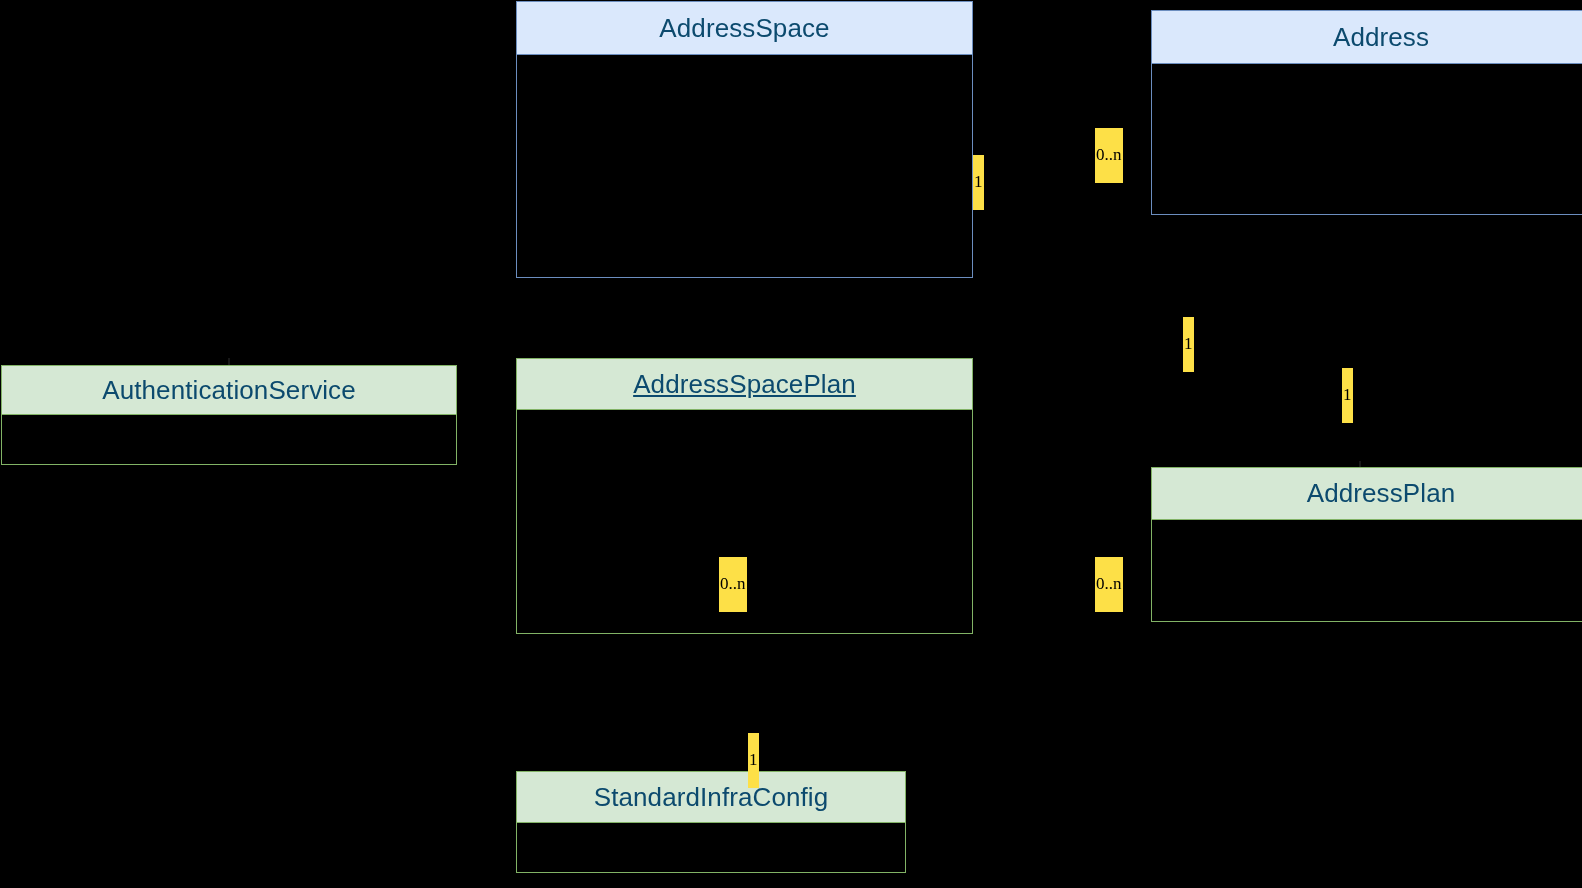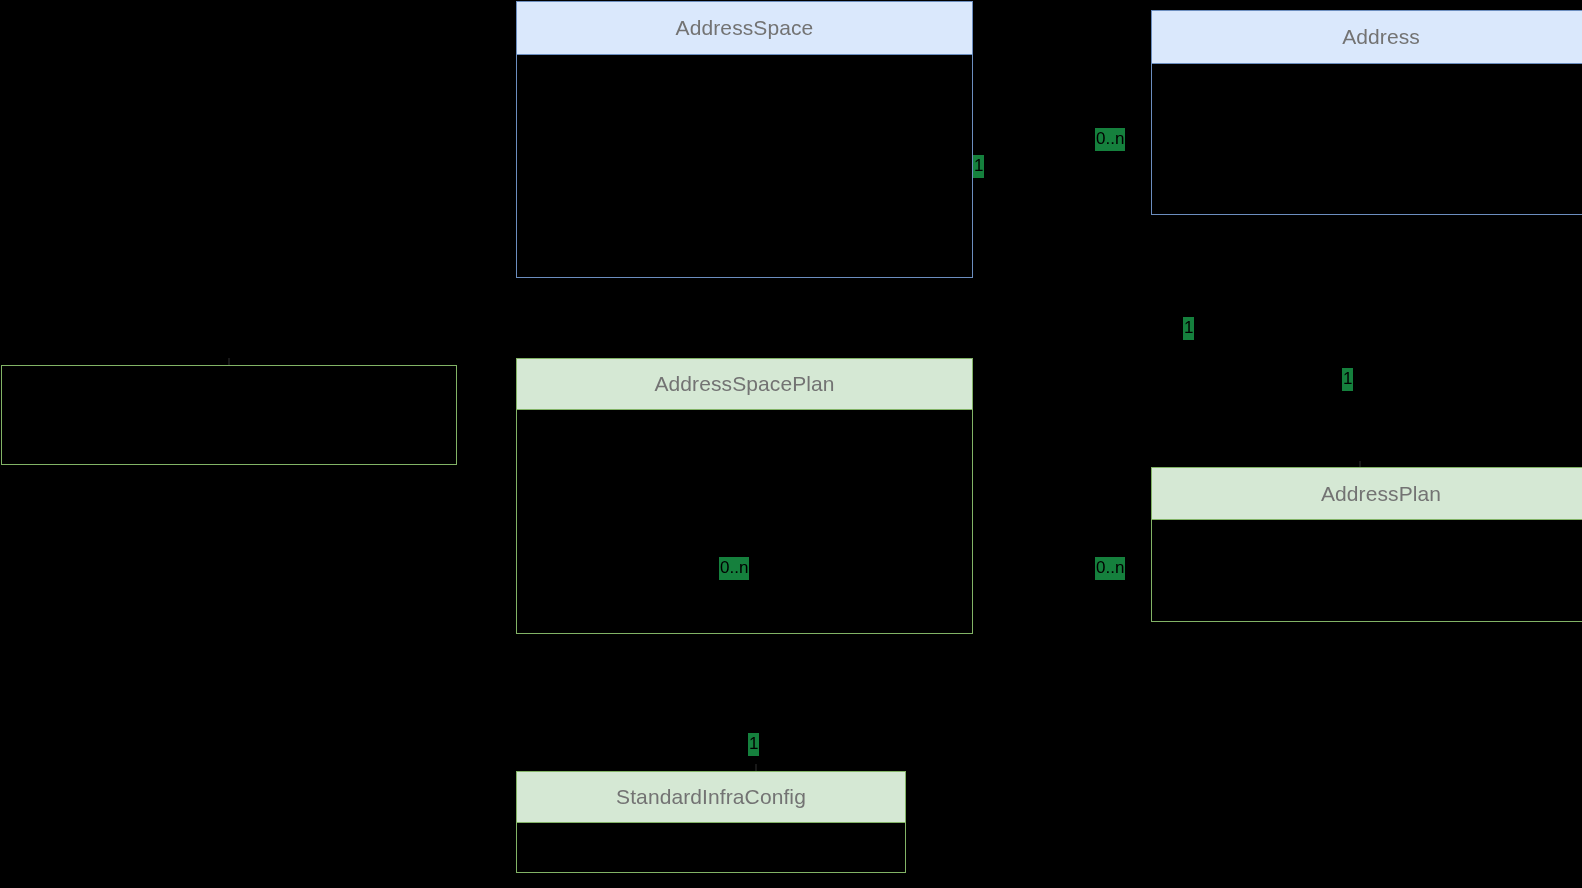--- a/index.html
+++ b/index.html
@@ -24,23 +24,23 @@
     display: flex;
     flex-direction: column;
     background: #000000;
   }
   .uml-class .uml-header {
     box-sizing: border-box;
     display: flex;
     align-items: center;
     justify-content: center;
     text-align: right;
-    font-size: 21px;
+    font-size: 26px;
     line-height: 1.1;
-    color: #737373;
+    color: #0c4a6e;
     letter-spacing: 0.1px;
     white-space: nowrap;
     overflow: hidden;
   }
   .uml-class .uml-body {
     box-sizing: border-box;
     flex: 1 1 auto;
     background: #000000;
     overflow: hidden;
   }
@@ -72,27 +72,27 @@
     left: 0;
     top: 0;
     width: 1582px;
     height: 888px;
     pointer-events: none;
   }
 
   
   .mult-label {
     position: absolute;
-    background: #15803d;
+    background: #fde047;
     color: #000000;
     font-size: 17px;
     line-height: 1.35;
-    padding: 0px 1px;
+    padding: 16px 1px;
     white-space: nowrap;
-    font-family: Liberation Sans, sans-serif;
+    font-family: Liberation Serif, serif;
   }
 </style>
 </head>
 <body>
 
 <div id="canvas">
 
   <svg class="edge-layer" viewBox="0 0 1582 888" width="1582" height="888" aria-hidden="true">
     <g stroke="#000000" stroke-width="1.2" fill="none">
       <path d="M 973 168 L 1062 168 L 1062 140 L 1151 140"></path>
@@ -114,25 +114,26 @@
     <div class="uml-header" style="height:53px;">AddressSpace</div>
     <div class="uml-body"></div>
   </div>
 
   <div class="uml-class theme-blue" style="left:1151px; top:10px; width:460px; height:205px;">
     <div class="uml-header" style="height:53px;">Address</div>
     <div class="uml-body"></div>
   </div>
 
   <div class="uml-class theme-green" style="left:1px; top:365px; width:456px; height:100px;">
+    <div class="uml-header" style="height:49px;">AuthenticationService</div>
     <div class="uml-body"></div>
   </div>
 
   <div class="uml-class theme-green" style="left:516px; top:358px; width:457px; height:276px;">
-    <div class="uml-header" style="height:51px;">AddressSpacePlan</div>
+    <div class="uml-header" style="height:51px;text-decoration:underline;">AddressSpacePlan</div>
     <div class="uml-body"></div>
   </div>
 
   <div class="uml-class theme-green" style="left:1151px; top:467px; width:460px; height:155px;">
     <div class="uml-header" style="height:52px;">AddressPlan</div>
     <div class="uml-body"></div>
   </div>
 
   <div class="uml-class theme-green" style="left:516px; top:771px; width:390px; height:102px;">
     <div class="uml-header" style="height:51px;">StandardInfraConfig</div>

